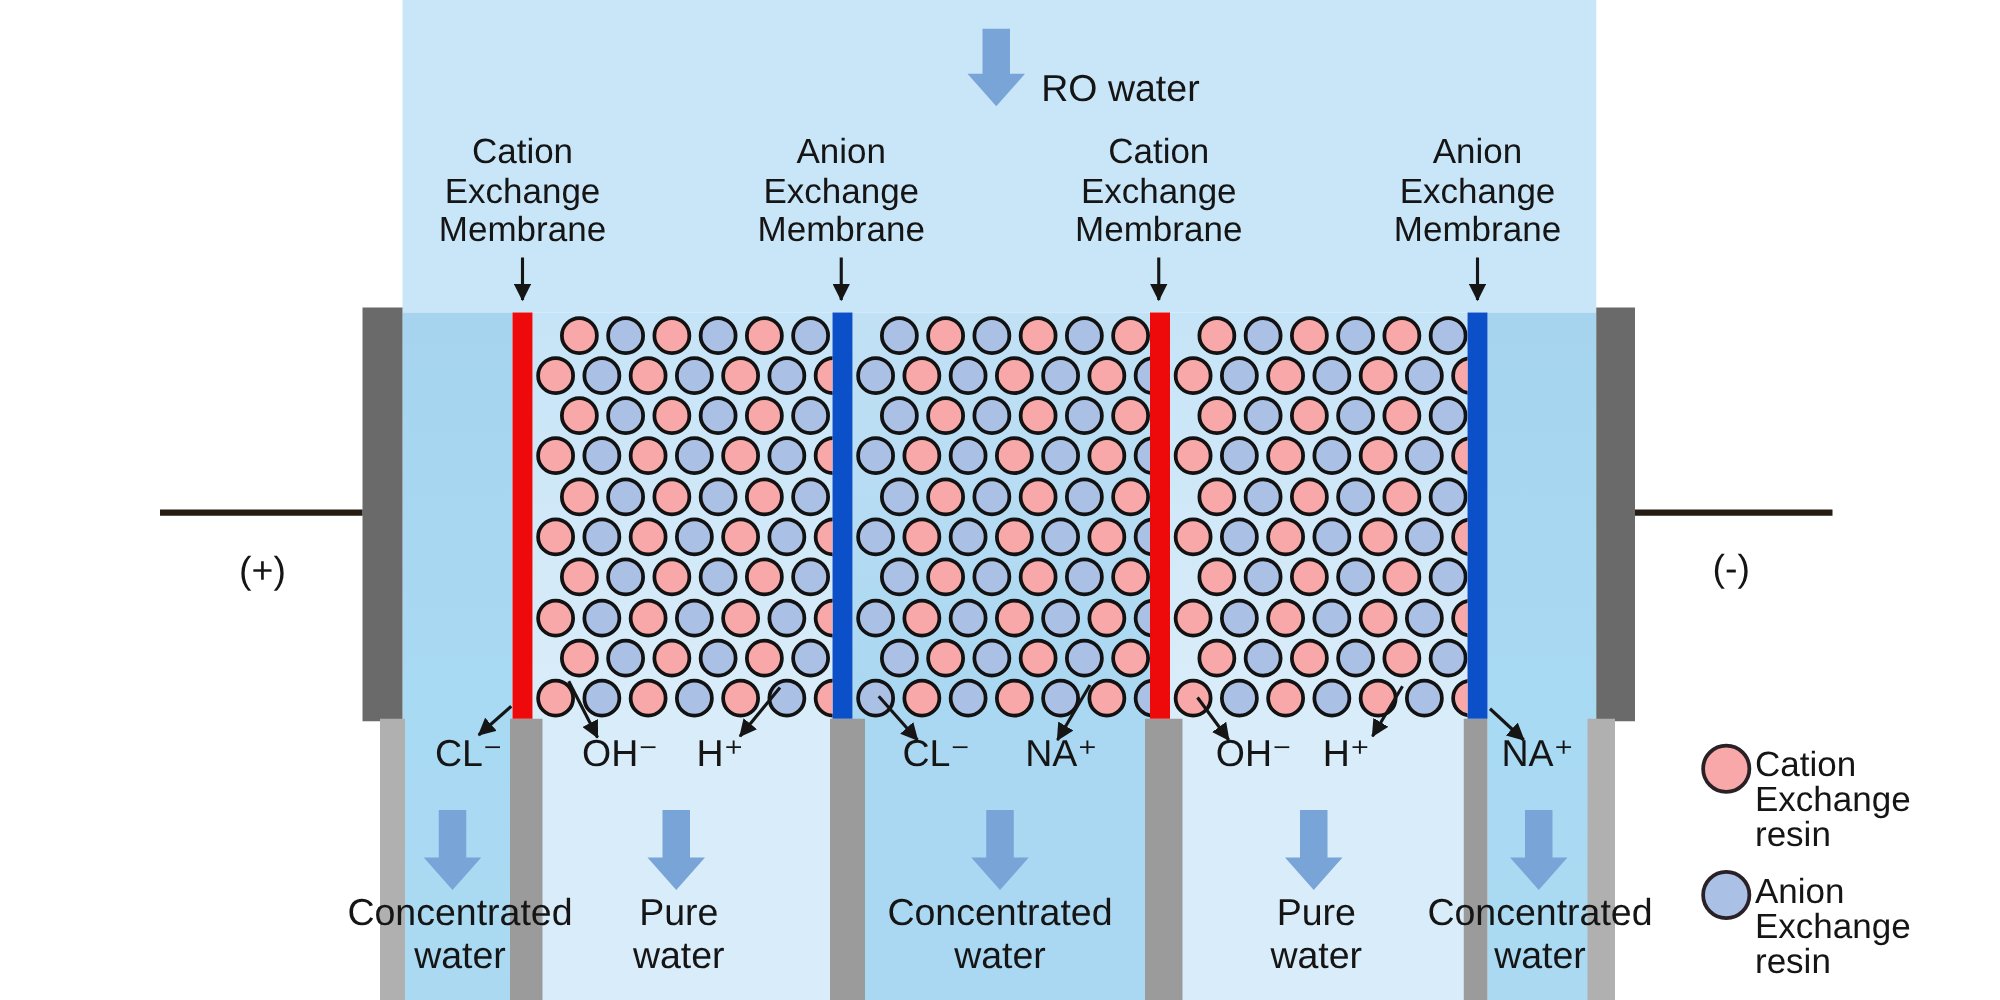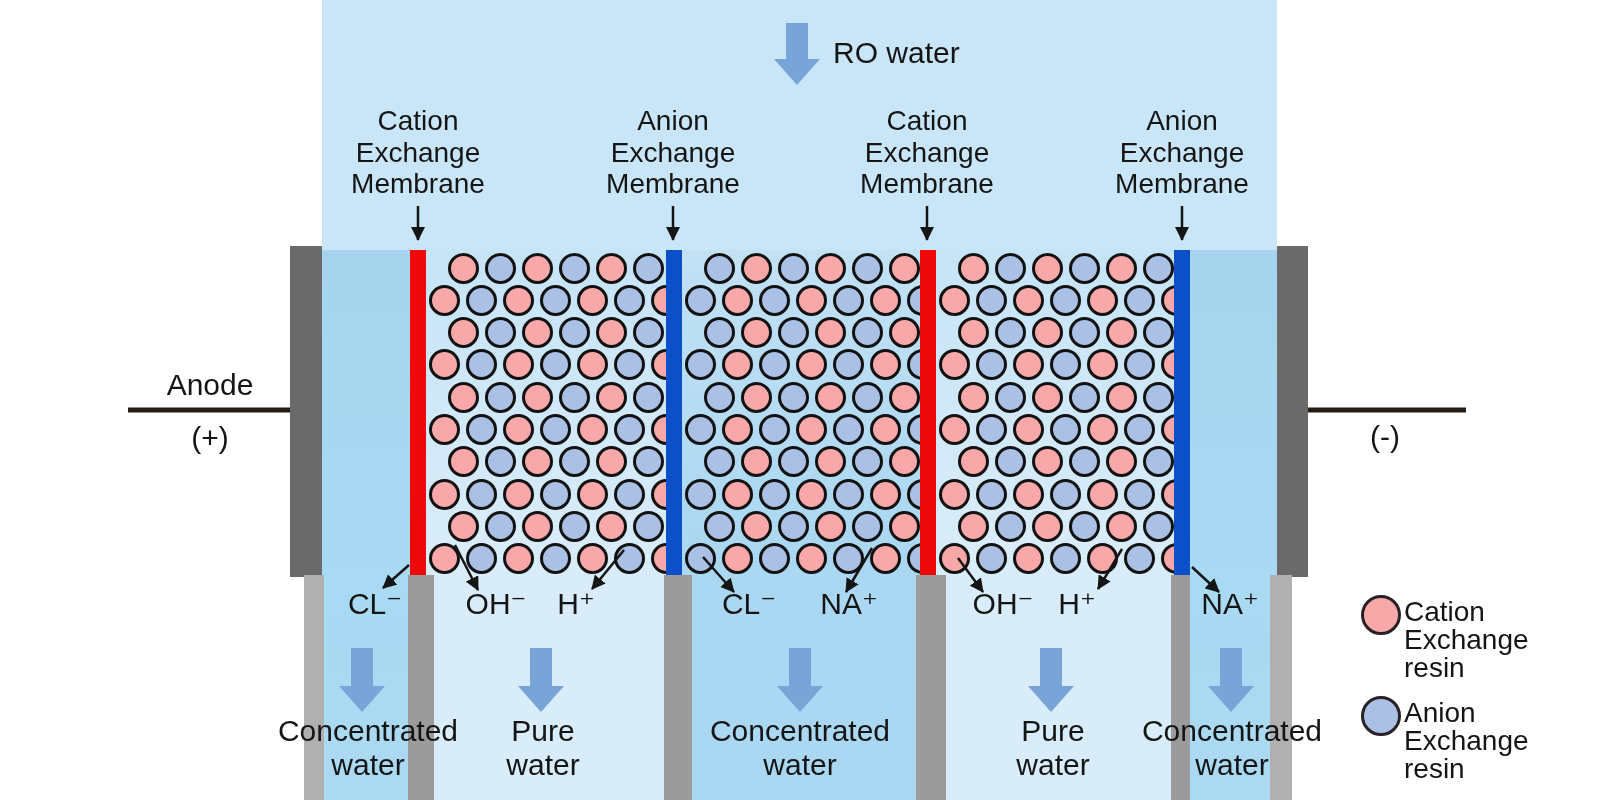--- a/index.html
+++ b/index.html
@@ -24,21 +24,21 @@
   .membrane.cation{background:#ee0a0a;}
   .membrane.anion{background:#0b50c8;}
   .electrode{top:246px;width:32px;height:331px;background:#6a6a6a;}
   .wall{top:575px;height:225px;background:#9b9b9b;}
   .wall.outer{background:#b0b0b0;}
   
   .bead-box{top:250px;height:325px;overflow:hidden;}
   .bead{position:absolute;width:31px;height:31px;border:3px solid #121212;
     border-radius:50%;box-sizing:border-box;}
   
-  .txt{line-height:1.12;white-space:nowrap;}
+  .txt{line-height:1.12;white-space:nowrap;margin-top:19px;}
   .center{text-align:center;}
   .f30{font-size:30px;}
   .mem-label{width:220px;font-size:28px;line-height:31.5px;text-align:center;}
   .ion{width:140px;font-size:30px;text-align:center;}
   .flow{width:230px;font-size:30px;line-height:34px;text-align:center;}
   .legend-swatch{width:40px;height:40px;border:3px solid #2a2126;border-radius:50%;
     box-sizing:border-box;}
   .legend-text{font-size:28px;line-height:28px;}
   svg.overlay{position:absolute;left:0;top:0;pointer-events:none;}
 </style>
@@ -319,21 +319,20 @@
     <div>Cation</div>
     <div>Exchange</div>
     <div>Membrane</div>
   </div>
   <div class="abs mem-label" style="left:1072px;top:105px">
     <div>Anion</div>
     <div>Exchange</div>
     <div>Membrane</div>
   </div>
 
-  <div class="abs txt f30 center" style="left:130px;top:368px;width:160px">Anode</div>
   <div class="abs txt f30 center" style="left:130px;top:421px;width:160px">(+)</div>
   <div class="abs txt f30 center" style="left:1305px;top:420px;width:160px">(-)</div>
 
   <div class="abs ion" style="left:305px;top:586px">CL⁻</div>
   <div class="abs ion" style="left:426px;top:586px">OH⁻</div>
   <div class="abs ion" style="left:506px;top:586px">H⁺</div>
   <div class="abs ion" style="left:679px;top:586px">CL⁻</div>
   <div class="abs ion" style="left:779px;top:586px">NA⁺</div>
   <div class="abs ion" style="left:933px;top:586px">OH⁻</div>
   <div class="abs ion" style="left:1007px;top:586px">H⁺</div>

